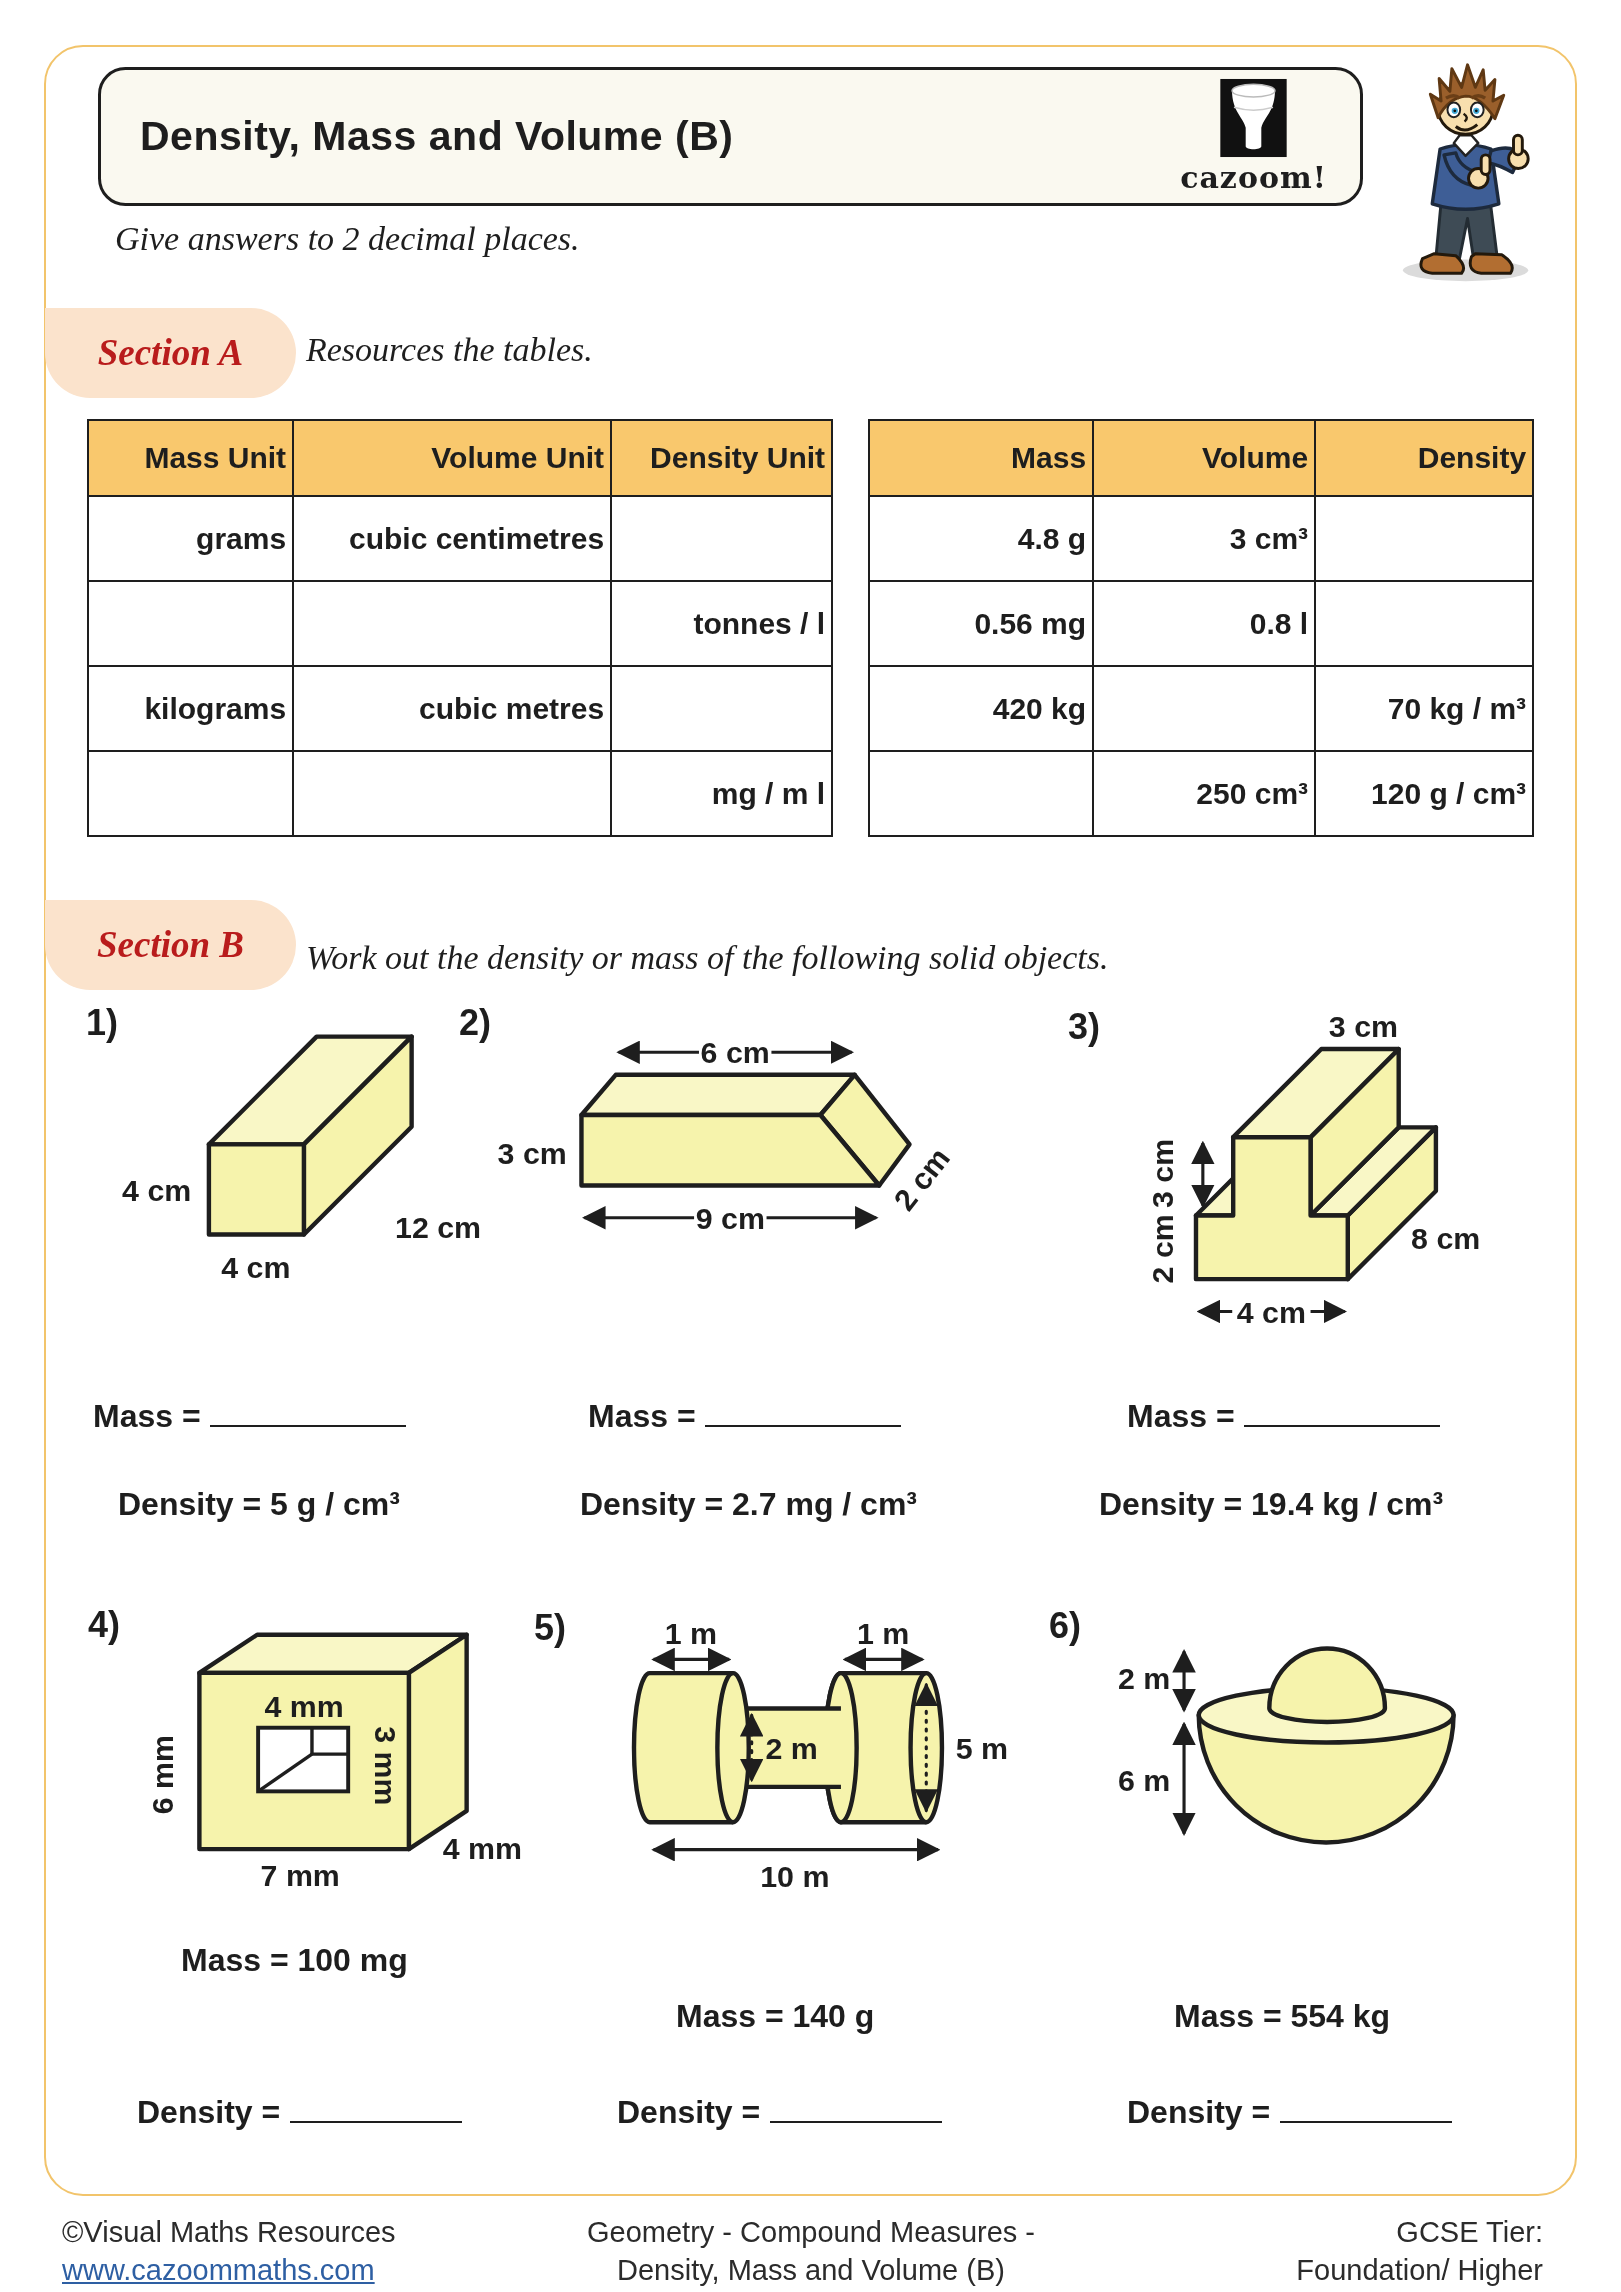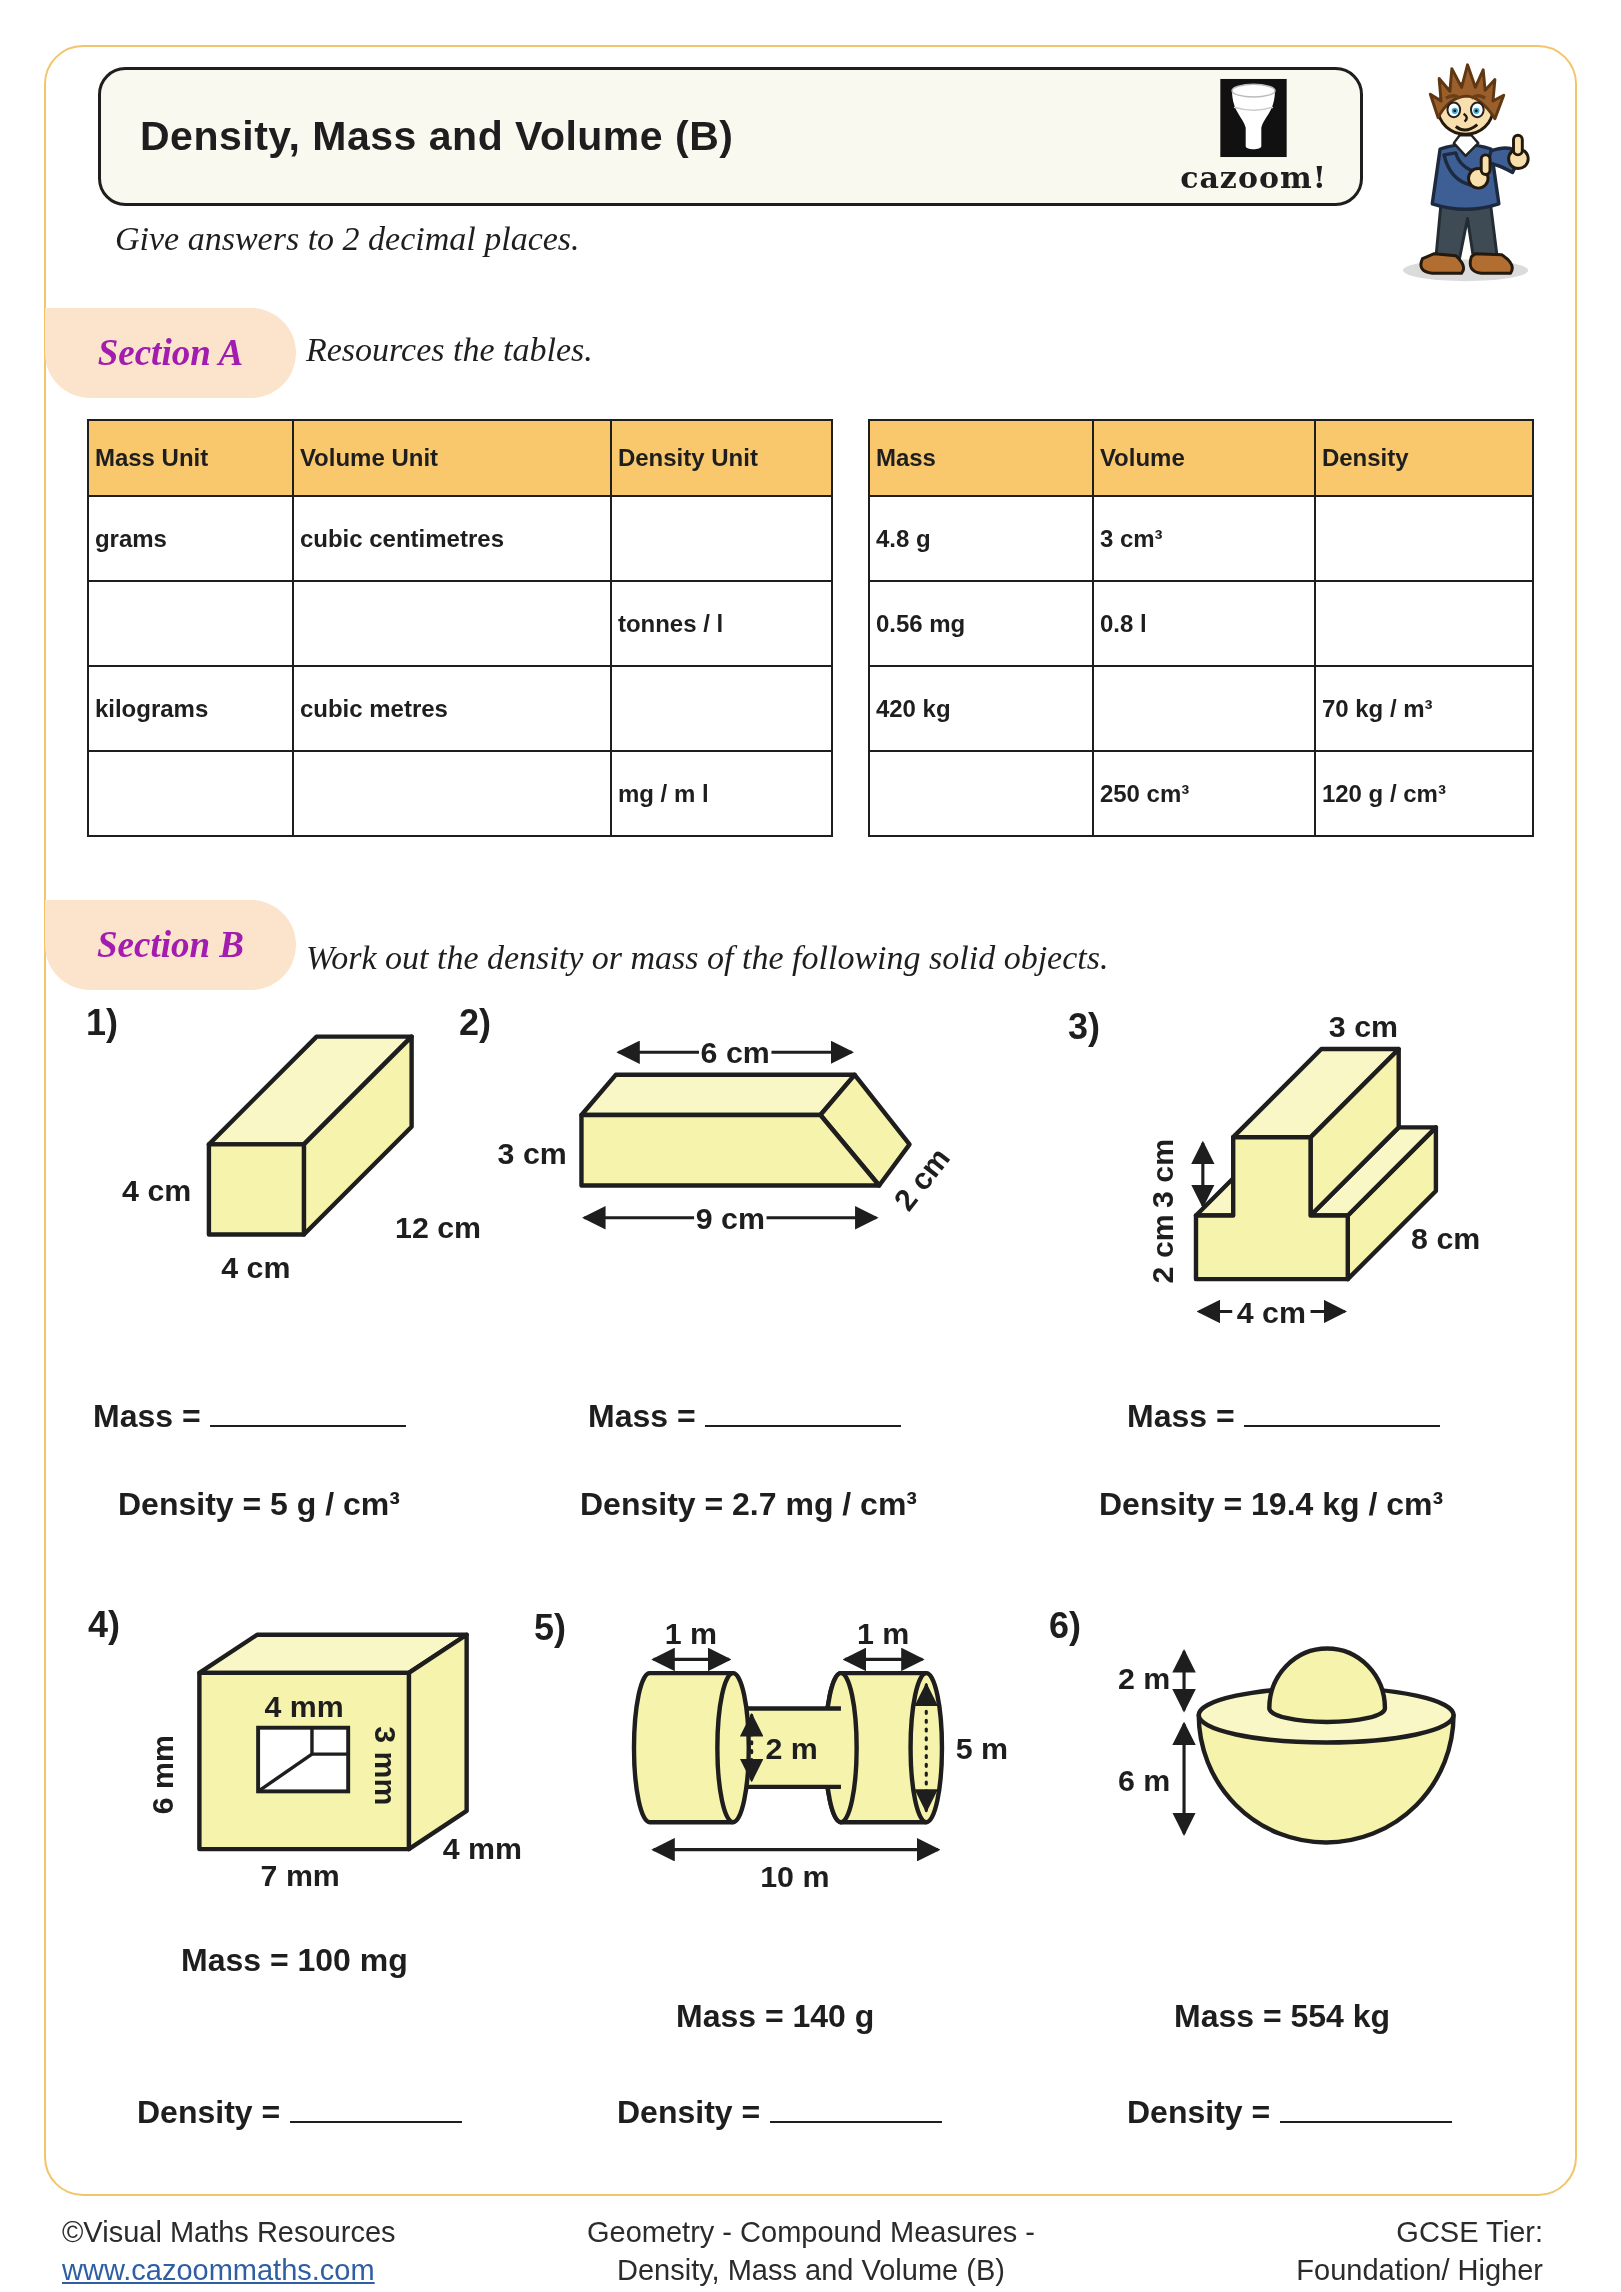--- a/index.html
+++ b/index.html
@@ -17,26 +17,26 @@
   .logo-wrap { right:33px; top:7.8px; width:147px; height:120px; text-align:center; }
   .logo-caption { font-family:"DejaVu Serif", serif; font-weight:bold; font-size:30px;
                   margin-top:-2px; letter-spacing:1px; }
 
   .note { left:115px; top:220px; font-family:"Liberation Serif", serif;
           font-style:italic; font-size:34px; }
 
   .pill { left:45px; width:251px; height:90px; background:#FBE3CC;
           border-radius:0 45px 45px 45px; text-align:center; line-height:90px;
           font-family:"Liberation Serif", serif; font-style:italic; font-weight:bold;
-          font-size:37px; color:#a21caf; }
+          font-size:37px; color:#b91c1c; }
   .instr { font-family:"Liberation Serif", serif; font-style:italic; font-size:34px; }
 
   table.ws { position:absolute; border-collapse:collapse; table-layout:fixed; }
-  table.ws th, table.ws td { border:2.9px solid #1e1e1e; text-align:left;
-        vertical-align:middle; font-weight:bold; font-size:24px; padding:0 5.9px;
+  table.ws th, table.ws td { border:2.9px solid #1e1e1e; text-align:right;
+        vertical-align:middle; font-weight:bold; font-size:30px; padding:0 5.9px;
         overflow:hidden; white-space:nowrap; }
   table.ws th { background:#F9C86D; height:74px; }
   table.ws td { background:#ffffff; height:83px;margin-top:48px; }
 
   .qnum { font-size:36px; font-weight:bold; }
 
   .ansline { font-size:32px; font-weight:bold; white-space:nowrap; }
   .blank { display:inline-block; border-bottom:2.9px solid #1e1e1e; height:31px;
            vertical-align:baseline; margin-left:9.8px; }
 

